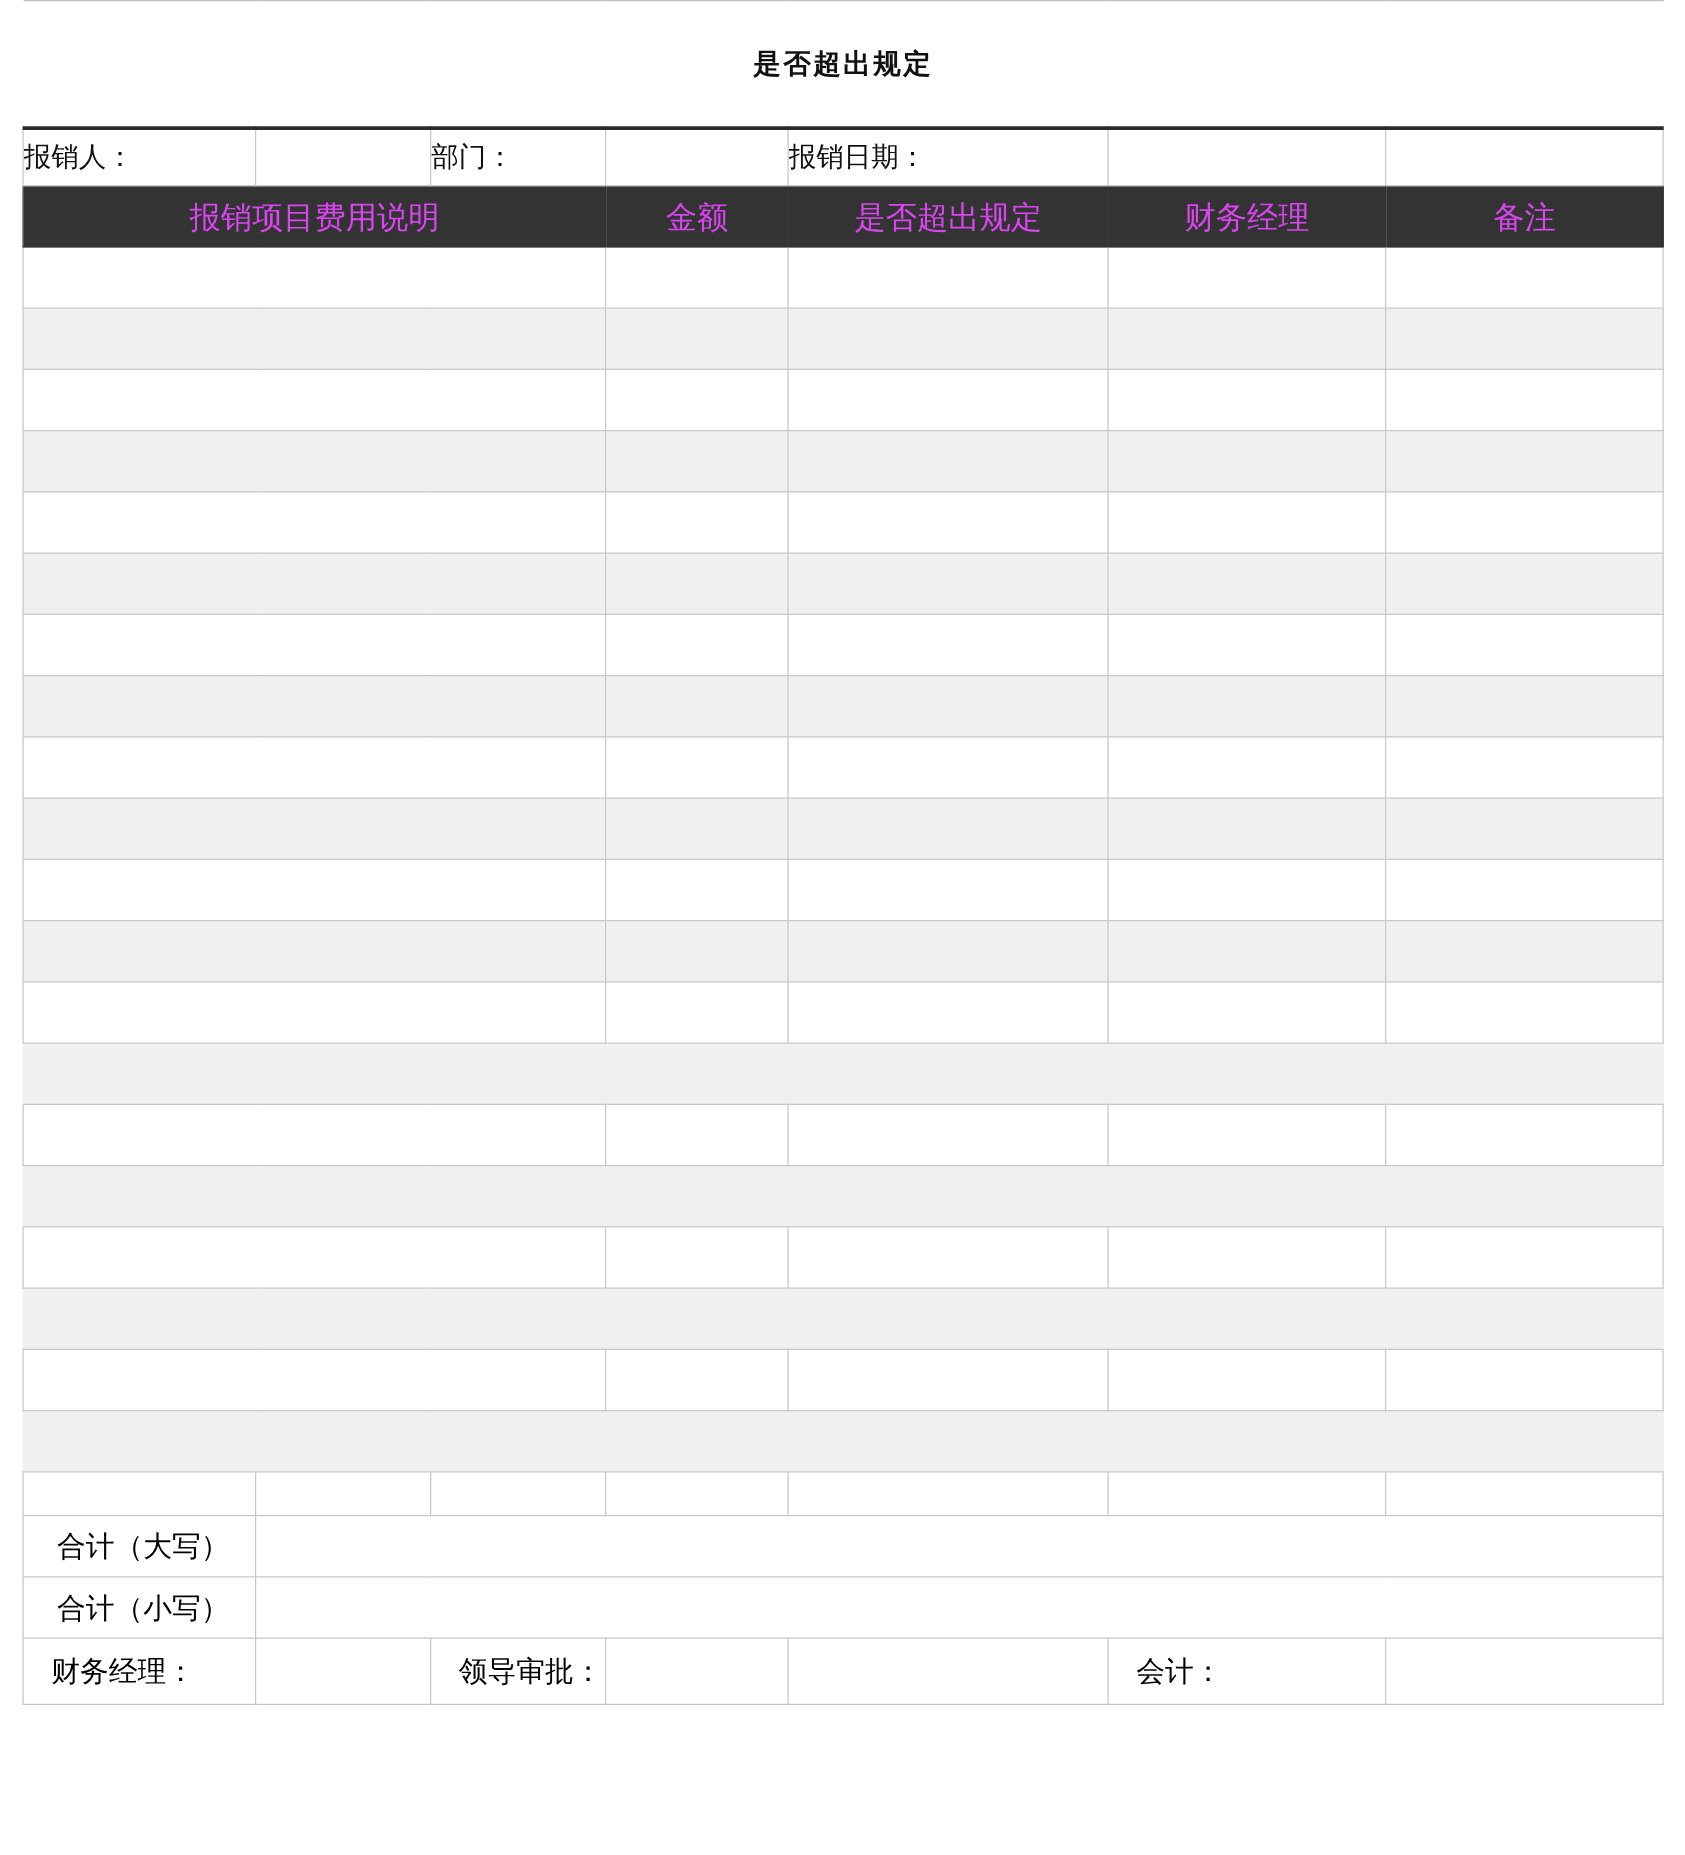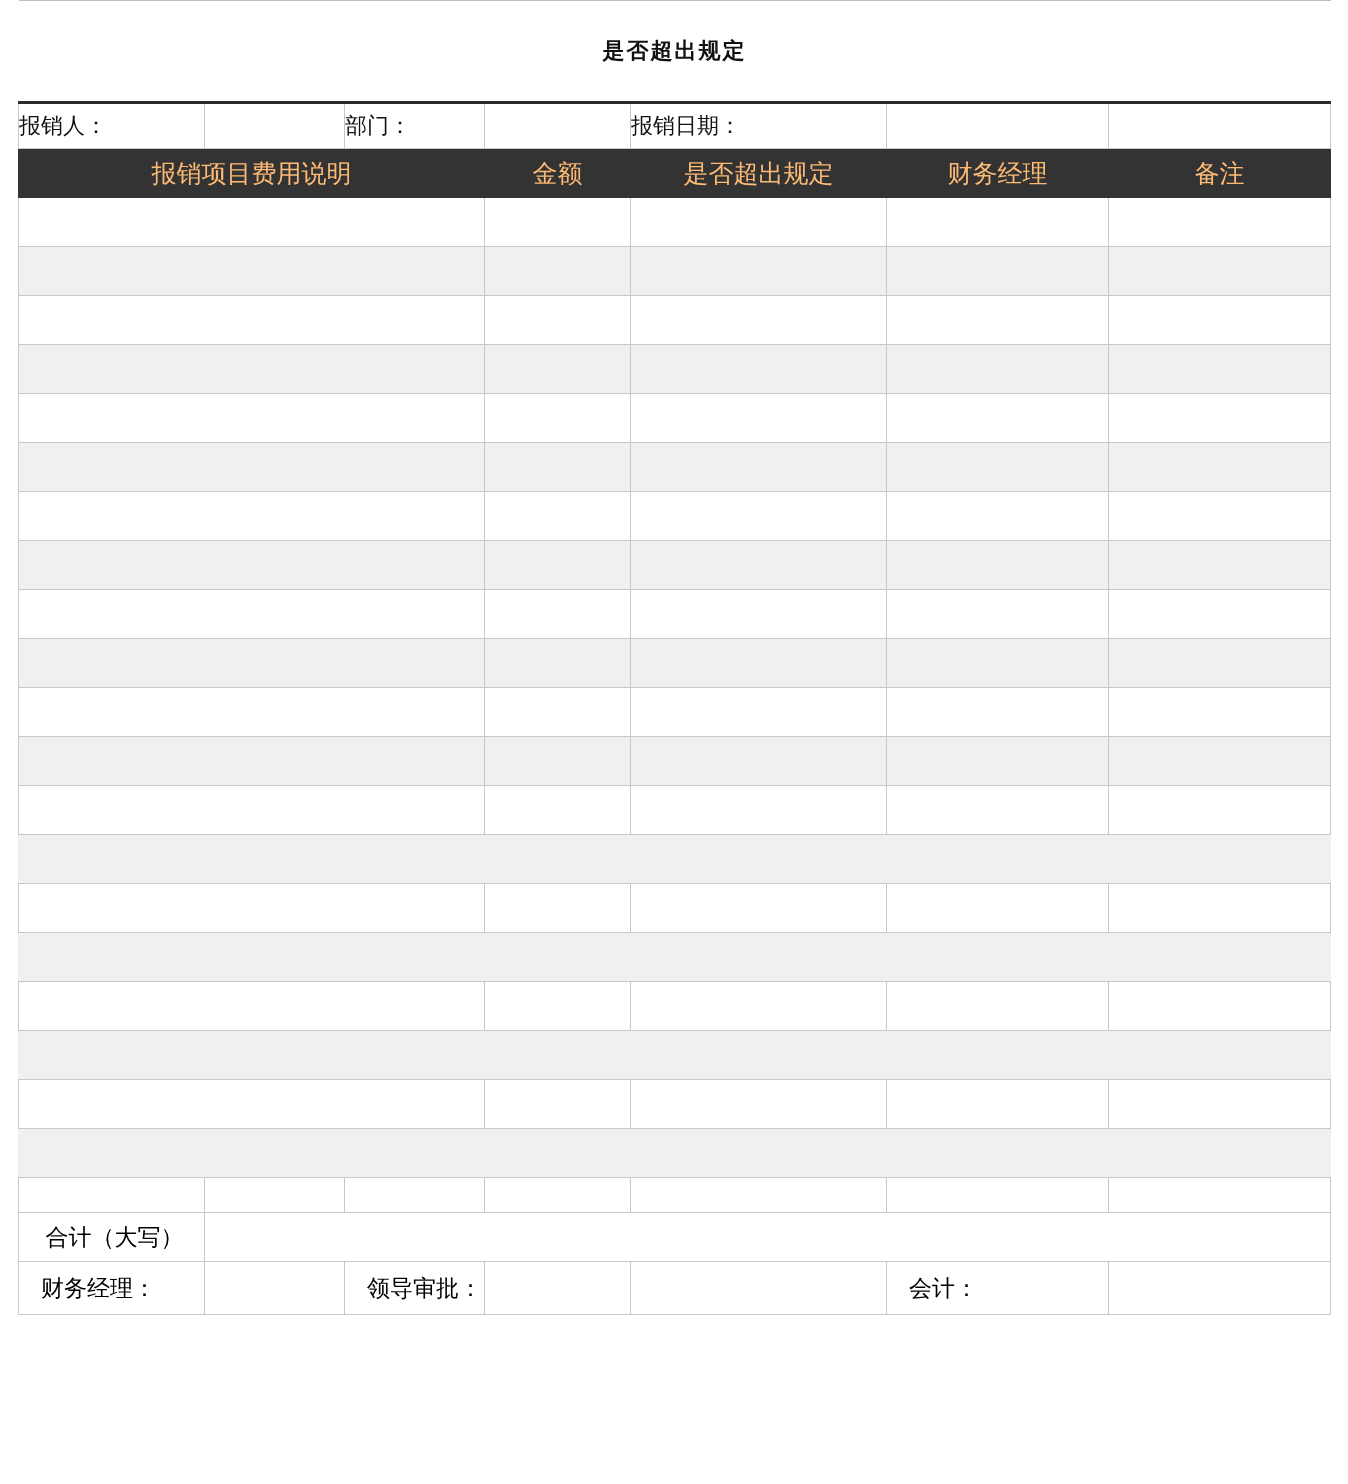--- a/index.html
+++ b/index.html
@@ -55,21 +55,21 @@
   .info-cell {
     height: 44px !important;
     font-size: 23px;
     padding-left: 6px;
     color: #111111;
   }
 
   
   tr.head td {
     background: #333333;
-    color: #fdba74;
+    color: #d946ef;
     text-align: center;
     font-size: 25px;
     height: 48px !important;
     border: 1px solid #333333;
   }
 
   tr.zebra td { background: #f0f0f0; }
   tr.body td { height: 48px !important; }
   tr.spacer td { height: 48px !important; background: #f0f0f0; border-left: 1px solid #f0f0f0; border-right: 1px solid #f0f0f0;}
 
@@ -266,20 +266,24 @@
       <td></td>
       <td></td>
       <td></td>
       <td></td>
     </tr>
 
     <tr class="total">
       <td class="label-cell">合计（大写）</td>
       <td colspan="6"></td>
     </tr>
+    <tr class="total">
+      <td class="label-cell">合计（小写）</td>
+      <td colspan="6"></td>
+    </tr>
 
     <tr class="sign">
       <td>财务经理：</td>
       <td></td>
       <td>领导审批：</td>
       <td></td>
       <td></td>
       <td>会计：</td>
       <td></td>
     </tr>

